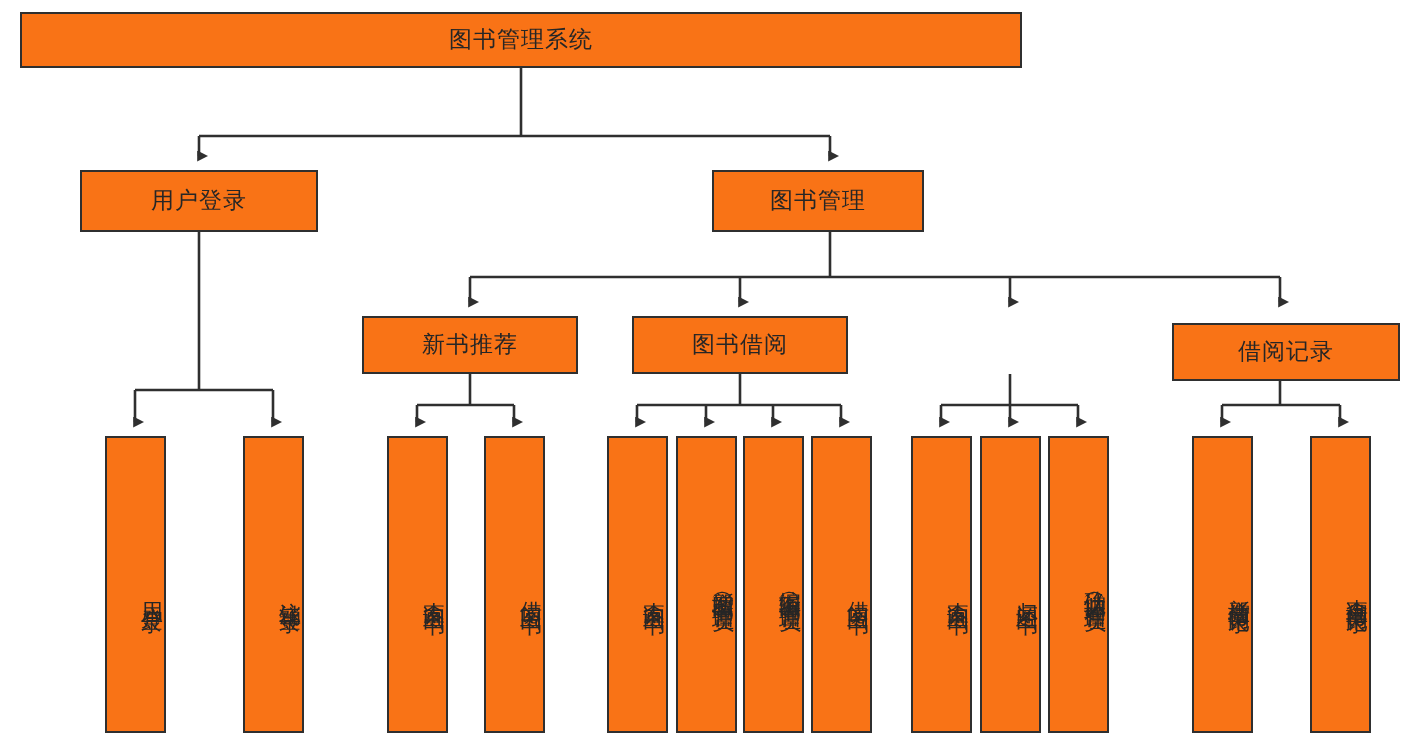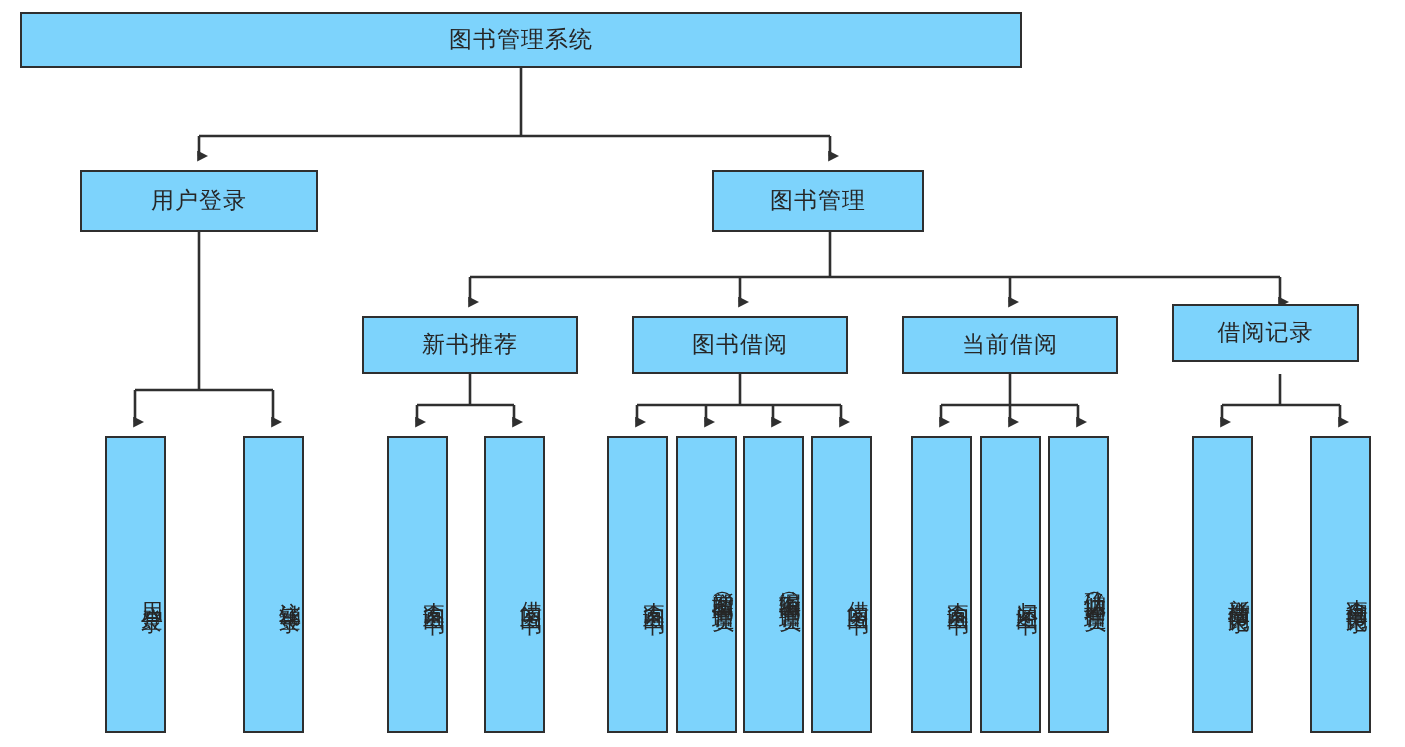--- a/index.html
+++ b/index.html
@@ -18,21 +18,21 @@
   svg#edges{
     position:absolute;
     left:0; top:0;
     width:1405px; height:747px;
     pointer-events:none;
   }
   .node{
     position:absolute;
     box-sizing:border-box;
     border:2.4px solid #2f2f2f;
-    background:#7dd3fc;
+    background:#f97316;
     display:flex;
     align-items:center;
     justify-content:center;
     color:#262626;
   }
   .node.h{
     font-size:23px;
     letter-spacing:1px;
     line-height:1.1;
     white-space:nowrap;
@@ -130,24 +130,21 @@
   <div class="node h" style="left:712px; top:170px; width:212px; height:62px;">
     <span>图书管理</span>
   </div>
 
   <div class="node h" style="left:632px; top:316px; width:216px; height:58px;">
     <span>图书借阅</span>
   </div>
   <div class="node h" style="left:362px; top:316px; width:216px; height:58px;">
     <span>新书推荐</span>
   </div>
-  <div class="node h" style="left:902px; top:316px; width:216px; height:58px;">
-    <span>当前借阅</span>
-  </div>
-  <div class="node h" style="left:1172px; top:304px; width:187px; height:58px;">
+  <div class="node h" style="left:1172px; top:323px; width:228px; height:58px;">
     <span>借阅记录</span>
   </div>
 
   <div class="node v" style="left:105px; top:436px; width:61px; height:297px;">
     <span>用户登录</span>
   </div>
   <div class="node v" style="left:243px; top:436px; width:61px; height:297px;">
     <span>注销登录</span>
   </div>
 

